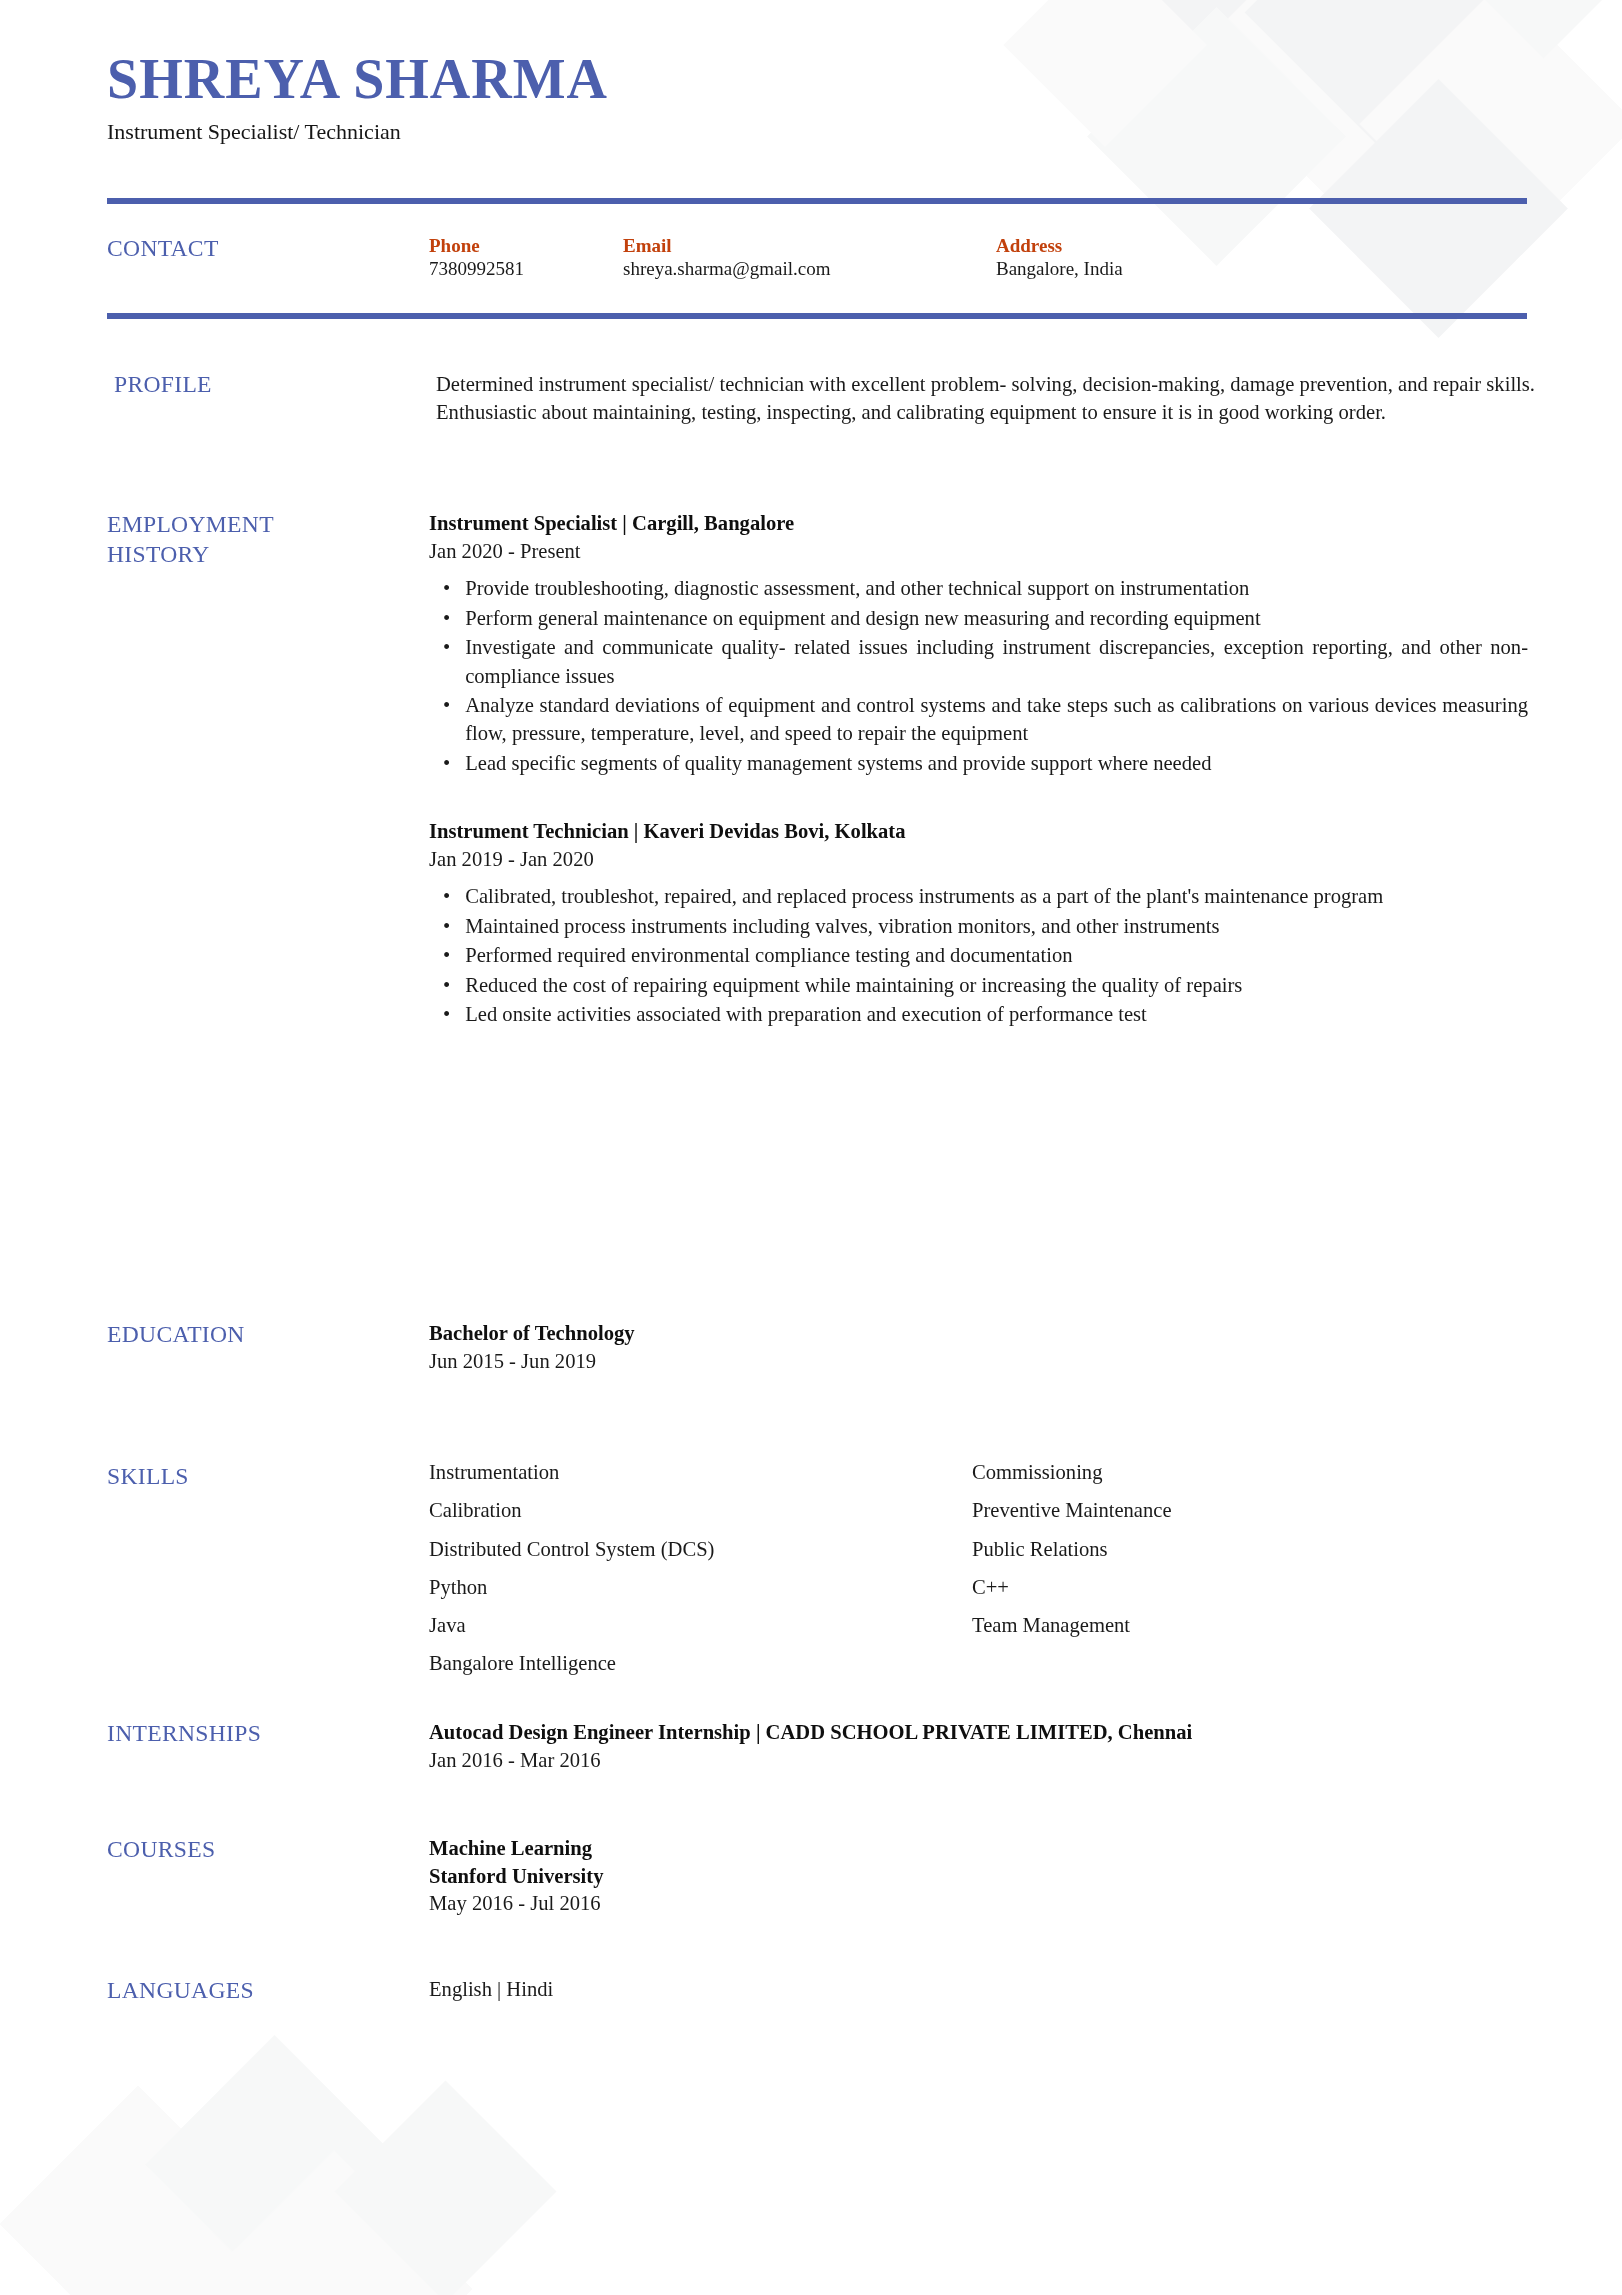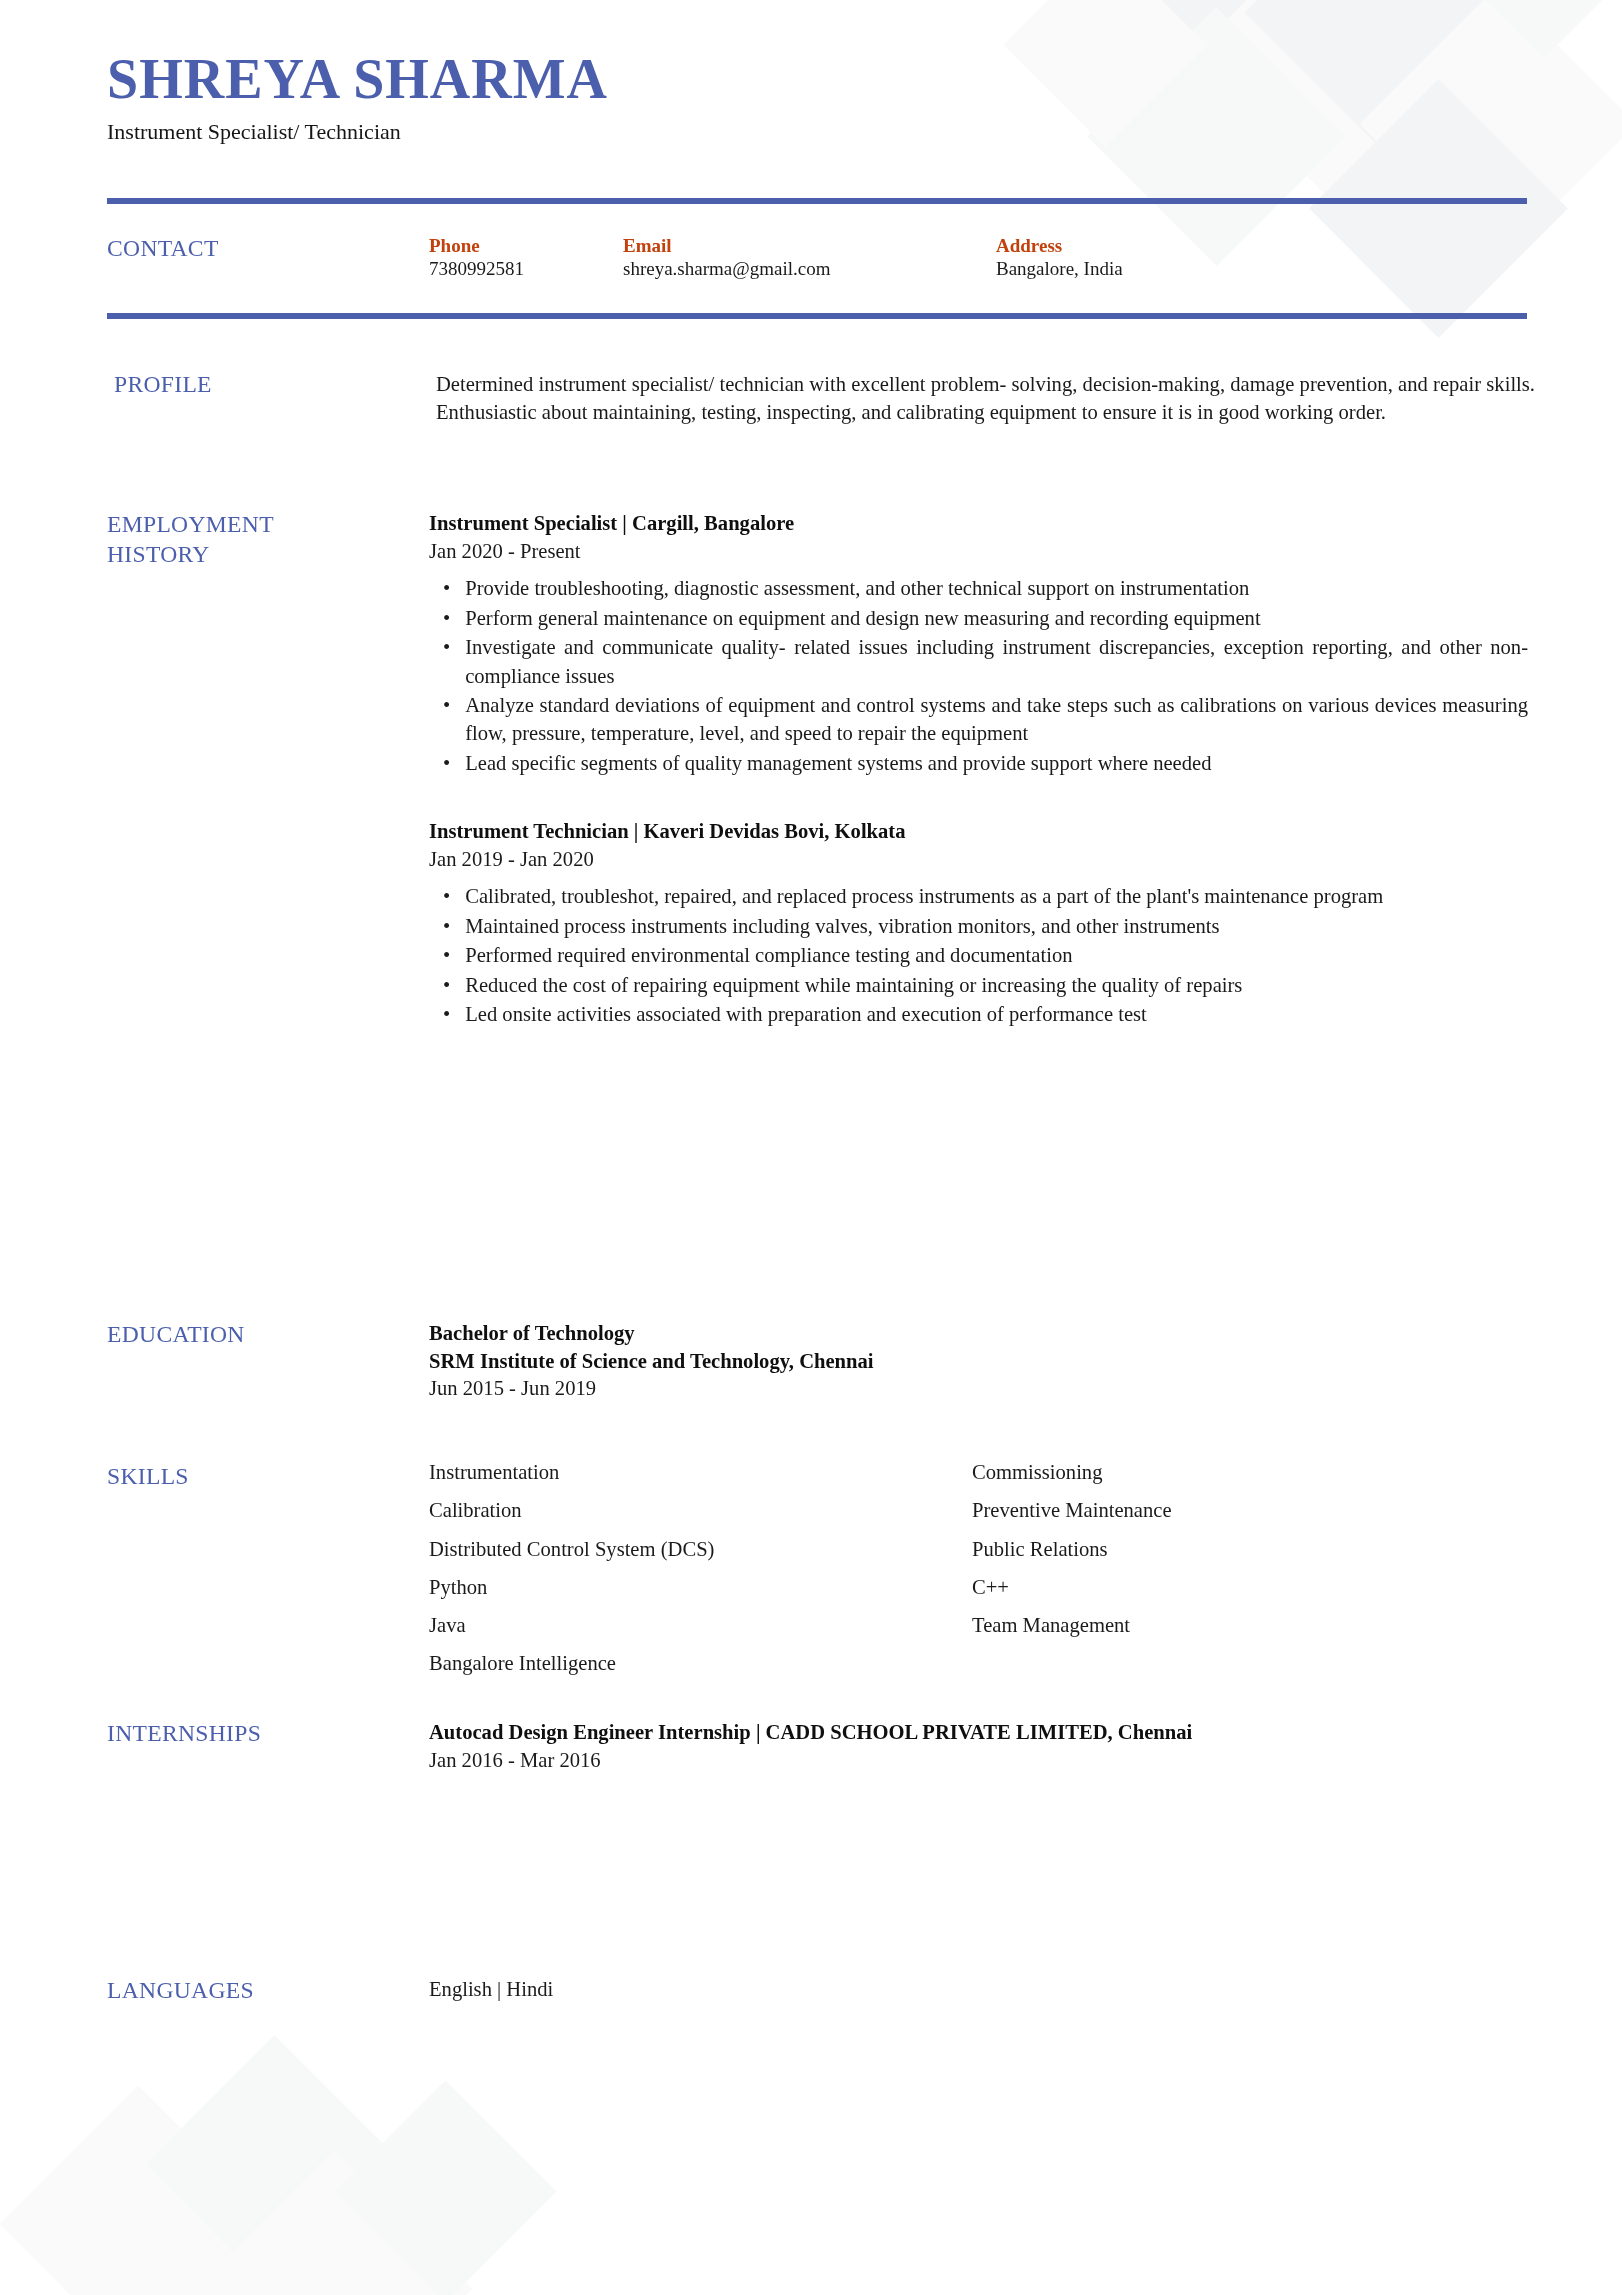--- a/index.html
+++ b/index.html
@@ -280,21 +280,20 @@
         </ul>
       </div>
 
     </div>
   </div>
 
   <div class="section" style="top:1320px;">
     <div class="sec-label">EDUCATION</div>
     <div class="sec-body">
       <div class="entry-title">Bachelor of Technology</div>
-      <div class="entry-title">SRM Institute of Science and Technology, Chennai</div>
       <div class="entry-sub">Jun 2015 - Jun 2019</div>
     </div>
   </div>
 
   <div class="section" style="top:1462px;">
     <div class="sec-label">SKILLS</div>
     <div class="sec-body" style="width:1106px;">
       <div class="skills-grid">
         <div class="skills-col">
           <div class="skill-item">Instrumentation</div>
@@ -316,20 +315,28 @@
   </div>
 
   <div class="section" style="top:1719px;">
     <div class="sec-label">INTERNSHIPS</div>
     <div class="sec-body" style="width:1112px;">
       <div class="entry-title">Autocad Design Engineer Internship | CADD SCHOOL PRIVATE LIMITED, Chennai</div>
       <div class="entry-sub">Jan 2016 - Mar 2016</div>
     </div>
   </div>
 
+  <div class="section" style="top:1835px;">
+    <div class="sec-label">COURSES</div>
+    <div class="sec-body">
+      <div class="entry-title">Machine Learning</div>
+      <div class="entry-title">Stanford University</div>
+      <div class="entry-sub">May 2016 - Jul 2016</div>
+    </div>
+  </div>
 
   <div class="section" style="top:1976px;">
     <div class="sec-label">LANGUAGES</div>
     <div class="sec-body">
       <div class="lang-line">English | Hindi</div>
     </div>
   </div>
 
 </div>
 

